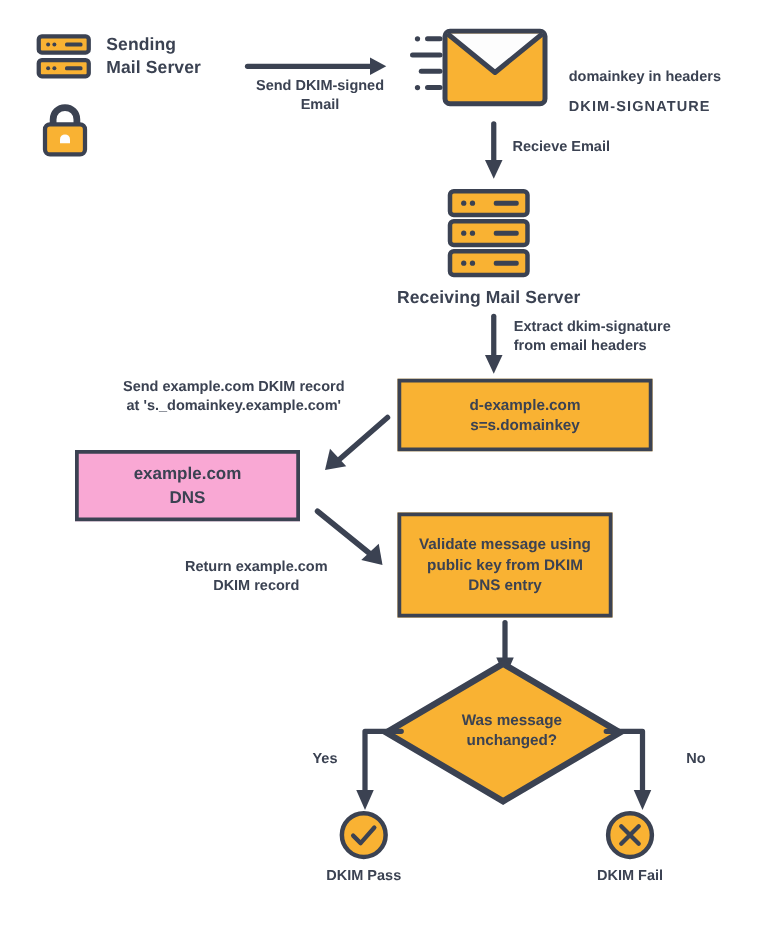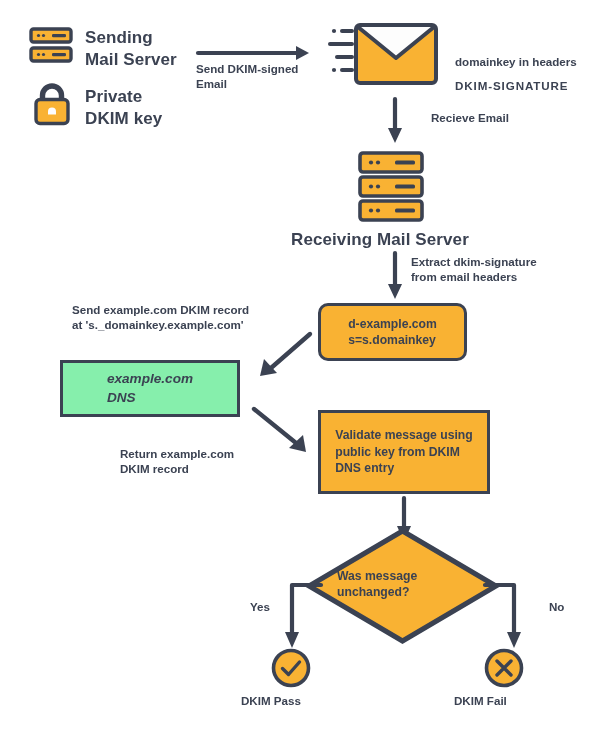--- a/index.html
+++ b/index.html
@@ -20,39 +20,39 @@
   .abs { position: absolute; }
 
   
   .lbl {
     position: absolute;
     color: #3b4252;
     font-weight: bold;
     line-height: 1.28;
     white-space: pre-line;
   }
-  .t-big      { font-size: 17px; letter-spacing: .1px; }
+  .t-big      { font-size: 14px; letter-spacing: .1px; }
   .t-small    { font-size: 11.6px; }
   .t-caps     { font-size: 11.6px; letter-spacing: .9px; margin-top: 40px; }
   .t-box      { font-size: 12.2px; line-height: 1.35; }
   .t-boxbig   { font-size: 13.6px; line-height: 1.34; }
-  .center     { text-align: left; }
+  .center     { text-align: center; }
 
   
   .card {
     position: absolute;
     box-sizing: border-box;
     border: 3.5px solid #3b4252;
     display: flex;
     align-items: center;
     justify-content: center;
     text-align: center;
   }
   .card-orange { background: #F9B233; }
-  .card-white  { background: #86efac; font-style: italic; }
+  .card-white  { background: #f9a8d4; }
   .diamond-wrap { position: absolute; }
 
   svg { display: block; overflow: visible; }
 </style>
 </head>
 <body>
 
 <div id="canvas">
 
   <div class="abs" style="left:29px; top:27px;">
@@ -70,22 +70,20 @@
   <div class="lbl t-big" style="left:85px; top:27px;">Sending
 Mail Server</div>
 
   <div class="abs" style="left:33px; top:82px;">
     <svg width="38" height="44" viewBox="0 0 38 44">
       <path d="M9.5 19 V13.5 a9.5 9.5 0 0 1 19 0 V19" fill="none" stroke="#3b4252" stroke-width="5.4" stroke-linecap="round"></path>
       <rect x="3" y="17.5" width="32" height="24" rx="4" fill="#F9B233" stroke="#3b4252" stroke-width="3.4"></rect>
       <path d="M15 29.5 a4 4 0 0 1 8 0 v3 h-8 z" fill="#fdfdfd"></path>
     </svg>
   </div>
-  <div class="lbl t-big" style="left:85px; top:86px;">Private
-DKIM key</div>
 
   <div class="abs" style="left:196px; top:44px;">
     <svg width="118" height="18" viewBox="0 0 118 18">
       <line x1="2" y1="9" x2="103" y2="9" stroke="#3b4252" stroke-width="4.2" stroke-linecap="round"></line>
       <path d="M100 2 L113 9 L100 16 Z" fill="#3b4252"></path>
     </svg>
   </div>
   <div class="lbl t-small center" style="left:196px; top:62px; width:120px;">Send DKIM-signed
 Email</div>
 
@@ -107,21 +105,21 @@
 
   <div class="lbl t-caps" style="left:455px; top:39px;">DKIM-SIGNATURE</div>
   <div class="lbl t-small" style="left:455px; top:55px; font-weight:bold;">domainkey in headers</div>
 
   <div class="abs" style="left:386px; top:98px;">
     <svg width="18" height="48" viewBox="0 0 18 48">
       <line x1="9" y1="1" x2="9" y2="33" stroke="#3b4252" stroke-width="4.2" stroke-linecap="round"></line>
       <path d="M2 30 L9 45 L16 30 Z" fill="#3b4252"></path>
     </svg>
   </div>
-  <div class="lbl t-small" style="left:431px; top:111px;">Recieve Email</div>
+  <div class="lbl t-small" style="left:410px; top:111px;">Recieve Email</div>
 
   <div class="abs" style="left:358px; top:151px;">
     <svg width="66" height="72" viewBox="0 0 66 72">
       <rect x="2" y="2" width="62" height="19" rx="3" fill="#F9B233" stroke="#3b4252" stroke-width="3.6"></rect>
       <circle cx="13" cy="11.5" r="2.1" fill="#3b4252"></circle>
       <circle cx="20" cy="11.5" r="2.1" fill="#3b4252"></circle>
       <rect x="37" y="9.6" width="20" height="4" rx="1.6" fill="#3b4252"></rect>
       <rect x="2" y="26" width="62" height="19" rx="3" fill="#F9B233" stroke="#3b4252" stroke-width="3.6"></rect>
       <circle cx="13" cy="35.5" r="2.1" fill="#3b4252"></circle>
       <circle cx="20" cy="35.5" r="2.1" fill="#3b4252"></circle>
@@ -137,21 +135,21 @@
 
   <div class="abs" style="left:386px; top:252px;">
     <svg width="18" height="50" viewBox="0 0 18 50">
       <line x1="9" y1="1" x2="9" y2="35" stroke="#3b4252" stroke-width="4.2" stroke-linecap="round"></line>
       <path d="M2 32 L9 47 L16 32 Z" fill="#3b4252"></path>
     </svg>
   </div>
   <div class="lbl t-small" style="left:411px; top:255px;">Extract dkim-signature
 from email headers</div>
 
-  <div class="card card-orange" style="left:318px; top:303px; width:149px; height:58px;border-radius:10px;">
+  <div class="card card-orange" style="left:318px; top:303px; width:204px; height:58px;">
     <div class="lbl t-box center" style="position:static;">d-example.com
 s=s.domainkey</div>
   </div>
 
   <div class="lbl t-small center" style="left:72px; top:303px; width:230px;">Send example.com DKIM record
 at  's._domainkey.example.com'</div>
 
   <div class="abs" style="left:252px; top:330px;">
     <svg width="62" height="50" viewBox="0 0 62 50">
       <line x1="58" y1="4" x2="19" y2="38" stroke="#3b4252" stroke-width="4.4" stroke-linecap="round"></line>

